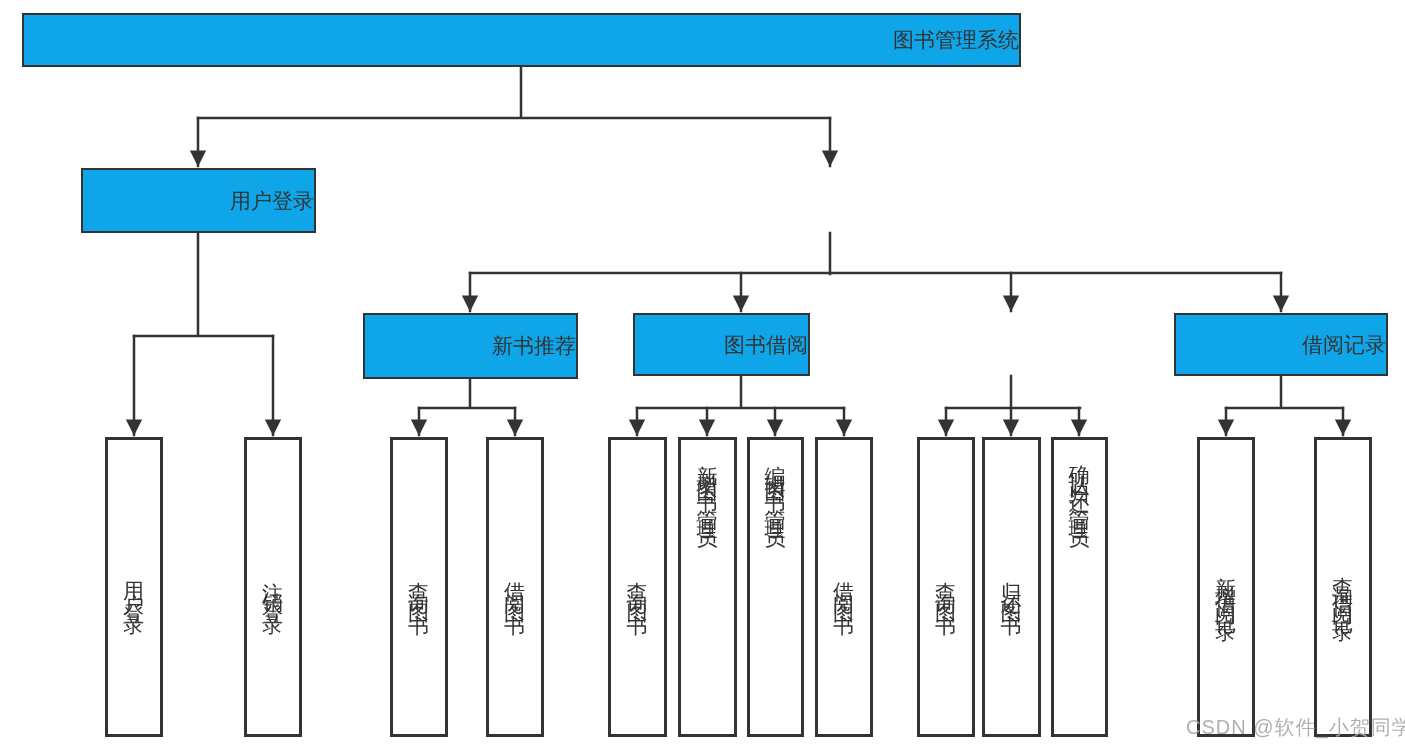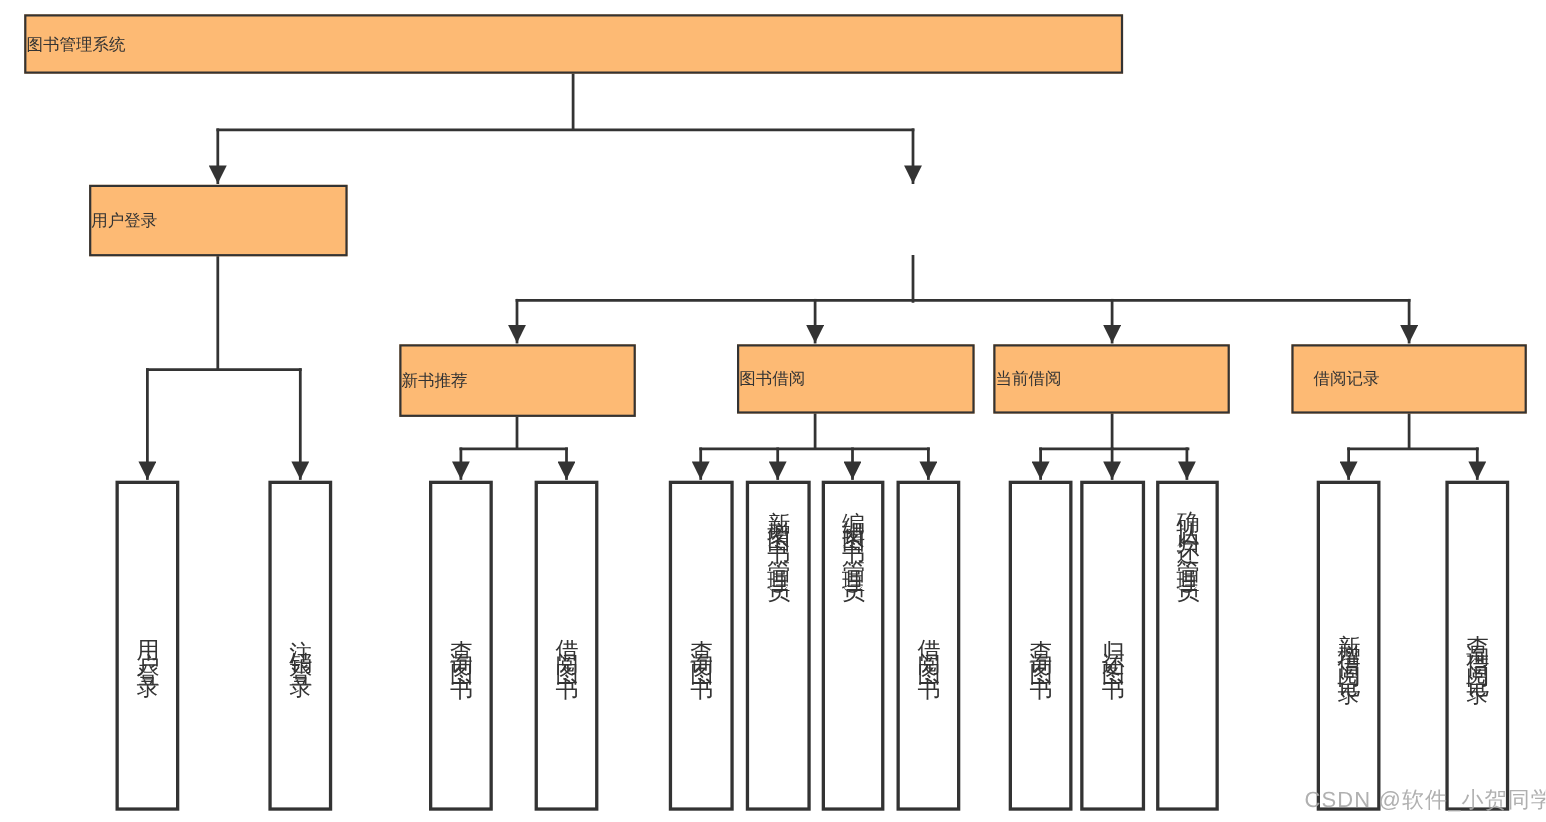--- a/index.html
+++ b/index.html
@@ -15,25 +15,25 @@
   .connectors {
     position: absolute;
     left: 0; top: 0;
     width: 1405px; height: 747px;
     pointer-events: none;
   }
   .box {
     position: absolute;
     box-sizing: border-box;
     border: 2.5px solid #333333;
-    background: #fdba74;
+    background: #0ea5e9;
     display: flex;
     align-items: center;
-    justify-content: flex-start;
-    font-size: 15px;
+    justify-content: flex-end;
+    font-size: 21px;
     color: #333333;
     white-space: nowrap;
   }
   .box.root { border-width: 2px; }
   .vbox {
     position: absolute;
     box-sizing: border-box;
     border: 3px solid #333333;
     background: #ffffff;
     display: flex;
@@ -110,25 +110,22 @@
     <span class="label">图书管理系统</span>
   </div>
 
   <div class="box" style="left:81px; top:168px; width:235px; height:65px;">
     <span class="label">用户登录</span>
   </div>
 
   <div class="box" style="left:363px; top:313px; width:215px; height:66px;">
     <span class="label">新书推荐</span>
   </div>
-  <div class="box" style="left:670px; top:313px; width:216px; height:63px;">
+  <div class="box" style="left:633px; top:313px; width:177px; height:63px;">
     <span class="label">图书借阅</span>
-  </div>
-  <div class="box" style="left:903px; top:313px; width:215px; height:63px;">
-    <span class="label">当前借阅</span>
   </div>
   <div class="box" style="left:1174px; top:313px; width:214px; height:63px;padding-left:18px;">
     <span class="label">借阅记录</span>
   </div>
 
   <div class="vbox short" style="left:105px; top:437px; width:58px; height:300px;">
     <span class="label">用户登录</span>
   </div>
   <div class="vbox short" style="left:244px; top:437px; width:58px; height:300px;">
     <span class="label">注销登录</span>

